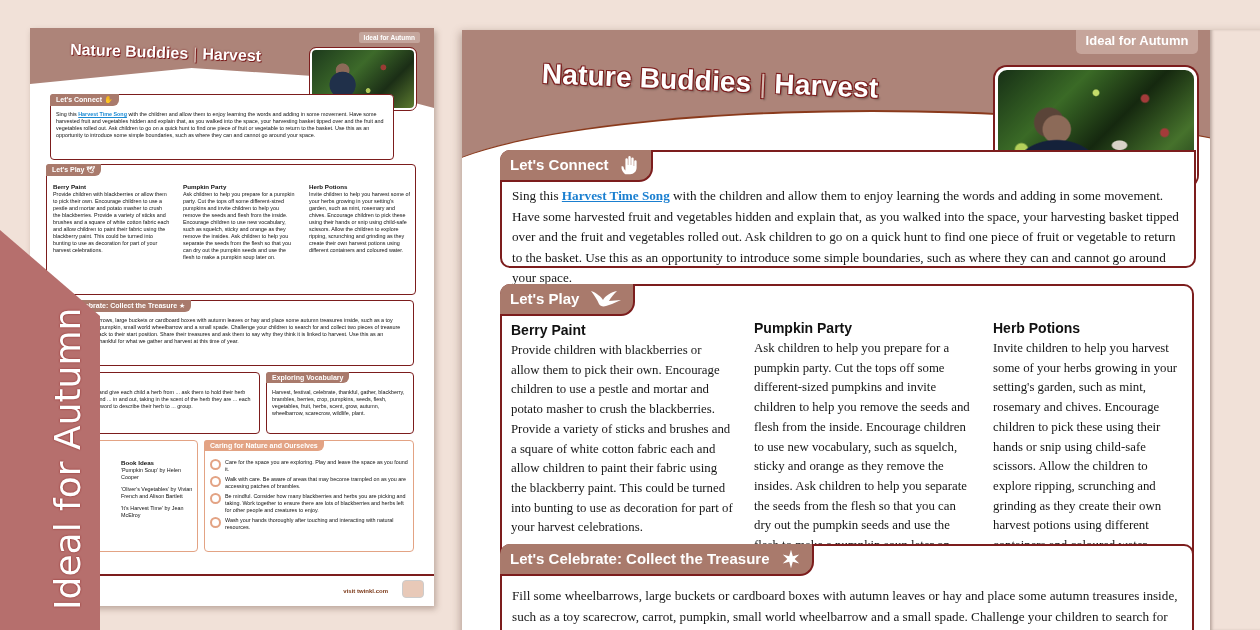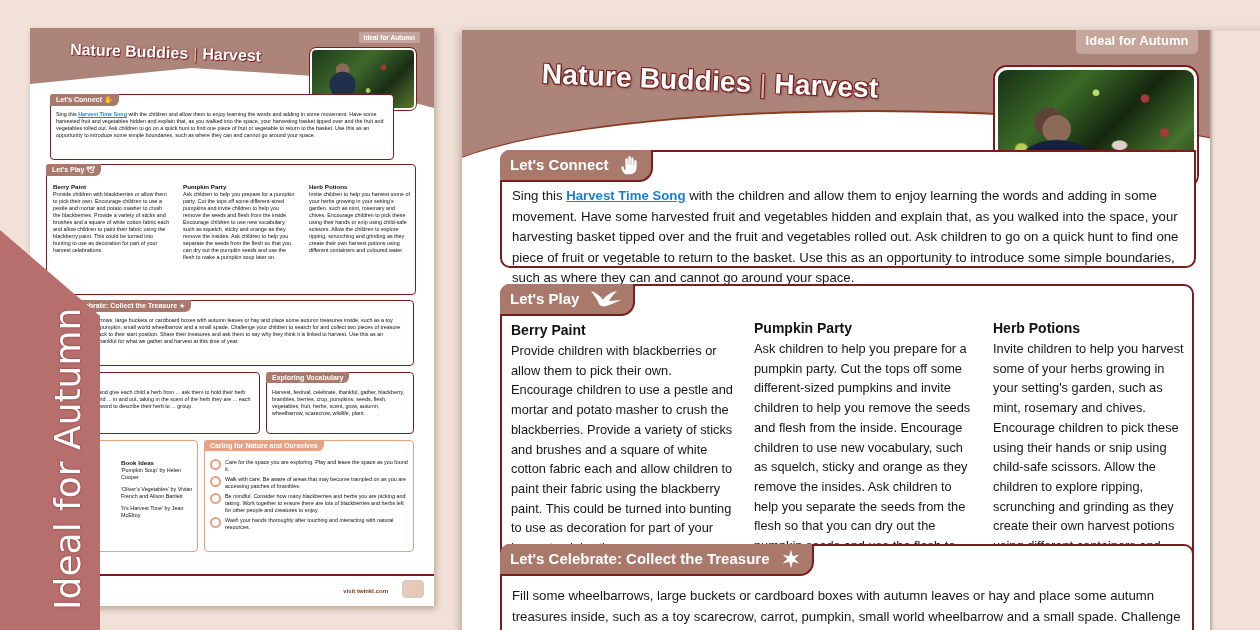--- a/index.html
+++ b/index.html
@@ -125,21 +125,21 @@
   .pl-box {
     position: absolute; border: 2px solid #7c1d1d; border-radius: 10px; background: #fff;
   }
   .pl-tab {
     position: absolute; left: -2px; top: -2px; height: 32px; background: #a97a6c; color: #fff;
     font-size: 15px; font-weight: 700; padding: 0 10px; line-height: 32px;
     border-radius: 10px 0 14px 0; display: flex; align-items: center; gap: 10px;
     border-bottom: 2px solid #7c1d1d; border-right: 2px solid #7c1d1d;
   }
   .pl-tab svg { fill: #fff; }
-  .pl-text { font-size: 13.2px; line-height: 20.5px; color: #161616; }
+  .pl-text { font-size: 13.2px; line-height: 20.5px; color: #161616; font-family: Liberation Serif, serif; }
   .pl-text a { color: #1a7fd0; font-weight: 700; text-decoration: underline; }
   .pl-col { position: absolute; }
   .pl-col-title { font-size: 14px; font-weight: 700; color: #111; margin-bottom: 3px; }
   .pl-col .pl-text { font-size: 12.8px; line-height: 19.7px; }
 
   .right-edge {
     position: absolute; left: 1210px; top: 30px; width: 50px; height: 600px;
     background: #f1e1d8;
     box-shadow: inset 3px 0 3px -1px rgba(120,100,90,0.45);
   }

